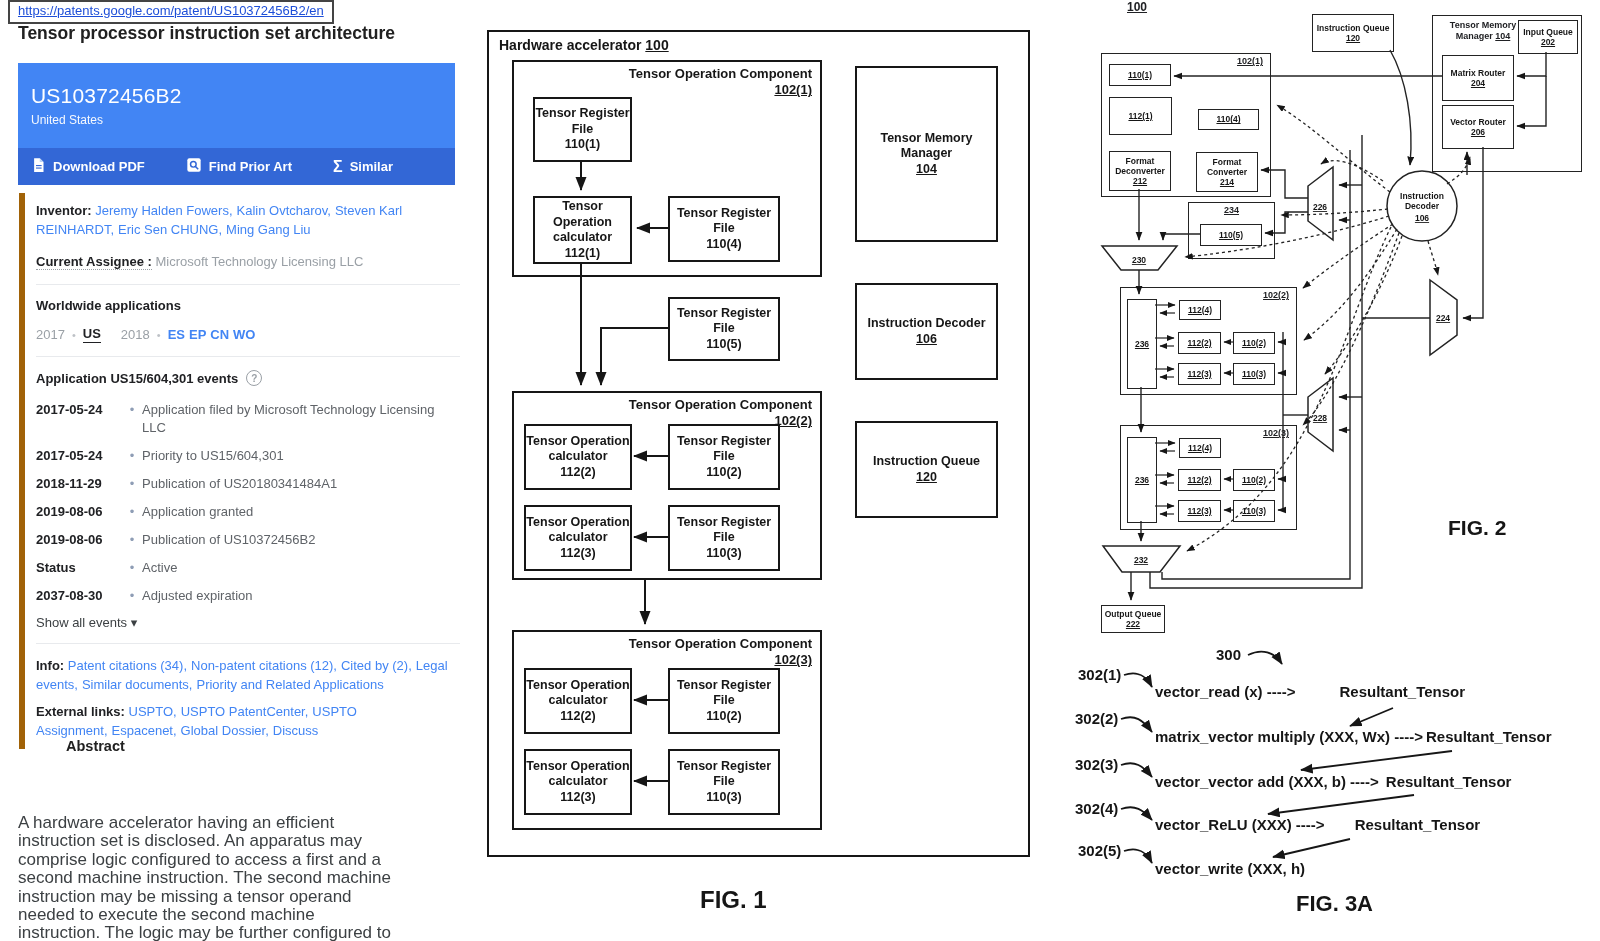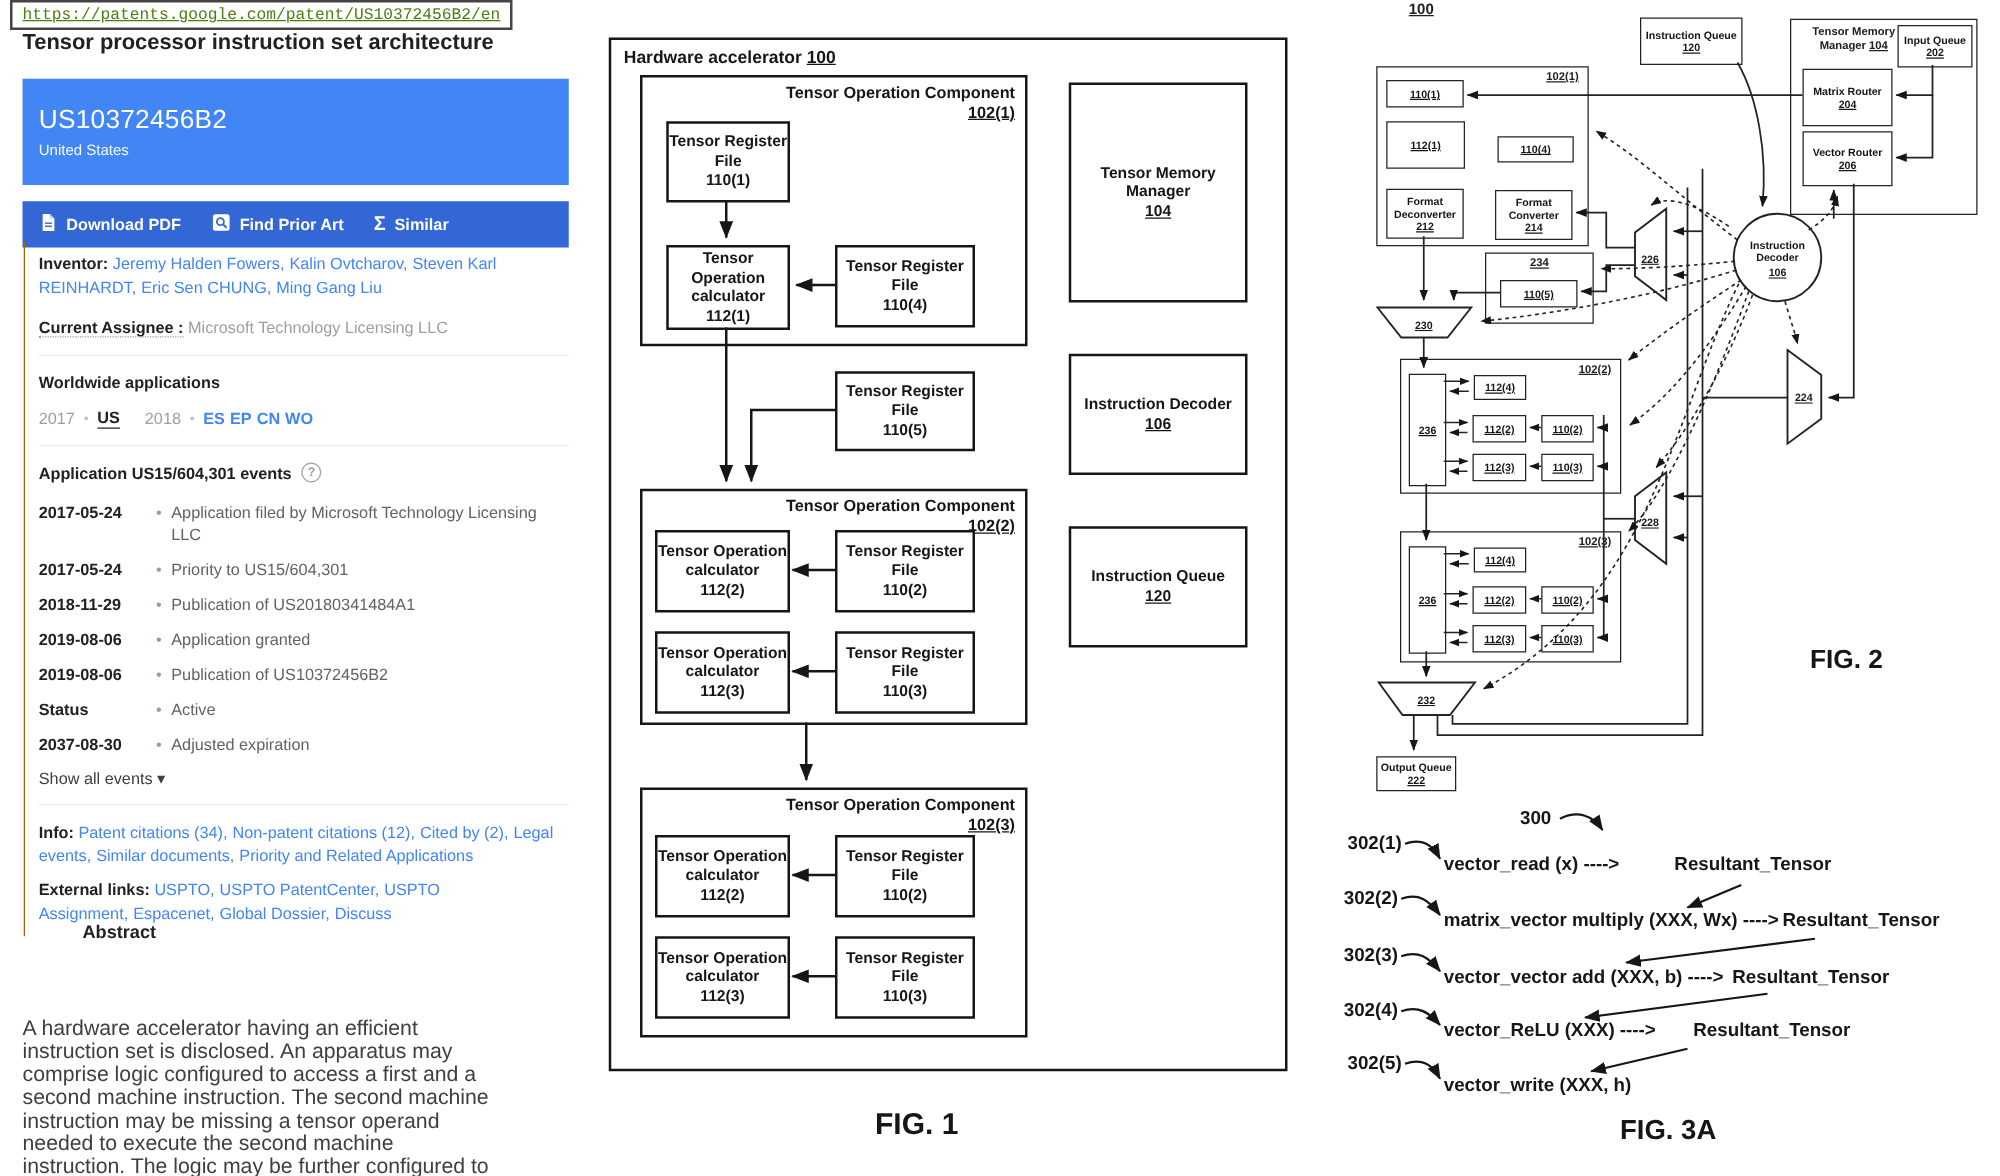--- a/index.html
+++ b/index.html
@@ -1,30 +1,30 @@
 <!DOCTYPE html>
 <html><head>
 <meta charset="utf-8">
 <style>
   html,body{margin:0;padding:0;background:#fff;}
   #app{position:relative;width:1600px;height:941px;background:#fff;overflow:hidden;
        font-family:"Liberation Sans",sans-serif;color:#202124;}
   
   .url-chip{position:absolute;left:8px;top:0;height:17px;padding:1px 8px 2px 8px;
     border:2px solid #444;background:#fff;font-size:13px;line-height:16px;white-space:nowrap;}
-  .url-chip a{color:#4d7c0f;text-decoration:underline;font-family:Liberation Mono, monospace;}
+  .url-chip a{color:#1d4ed8;text-decoration:underline;}
   .page-title{position:absolute;left:18px;top:23px;font-size:17.5px;font-weight:bold;color:#212121;}
   .card{position:absolute;left:18px;top:63px;width:437px;}
   .card-head{background:#4285f4;color:#fff;height:85px;padding:0 0 0 13px;}
   .pat-num{font-size:21px;padding-top:21px;letter-spacing:.2px;}
   .pat-country{font-size:12px;margin-top:5px;opacity:.95;}
-  .card-actions{background:#3367d6;height:37px;display:flex;align-items:center;gap:24px;padding-left:13px;color:#fff;margin-top:13px;}
+  .card-actions{background:#3367d6;height:37px;display:flex;align-items:center;gap:41px;padding-left:13px;color:#fff;}
   .abtn{display:flex;align-items:center;gap:7px;font-size:13px;font-weight:bold;cursor:pointer;white-space:nowrap;}
   .sigma{font-size:16px;font-weight:bold;line-height:14px;}
-  .metacard{position:absolute;left:19px;top:193px;width:424px;border-left:1px solid #a16207;padding:8px 0 0 11px;font-size:13px;}
+  .metacard{position:absolute;left:19px;top:193px;width:424px;border-left:6px solid #a16207;padding:8px 0 0 11px;font-size:13px;}
   .metacard .divider{border-top:1px solid #e8eaed;margin:13px 0;}
   .blab{font-weight:bold;color:#202124;}
   .bluelink{color:#4285f4;cursor:pointer;}
   .graytx{color:#9aa0a6;}
   .inv{line-height:19px;margin-bottom:13px;}
   .assignee{line-height:19px;}
   .dotted-u{border-bottom:1px dotted #9aa0a6;}
   .ww-head{font-weight:bold;margin-bottom:13px;}
   .ww-row{display:flex;align-items:center;gap:7px;font-size:13px;}
   .ww-year{color:#9aa0a6;}

